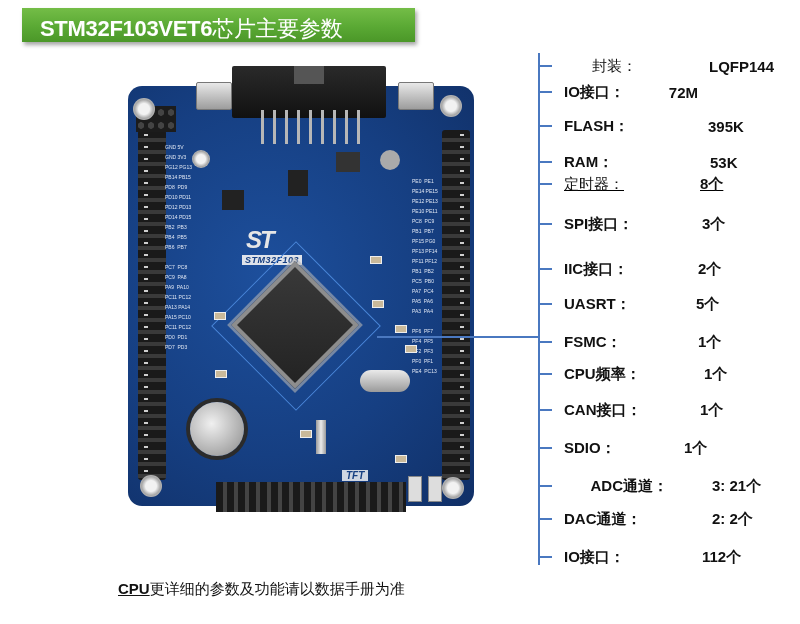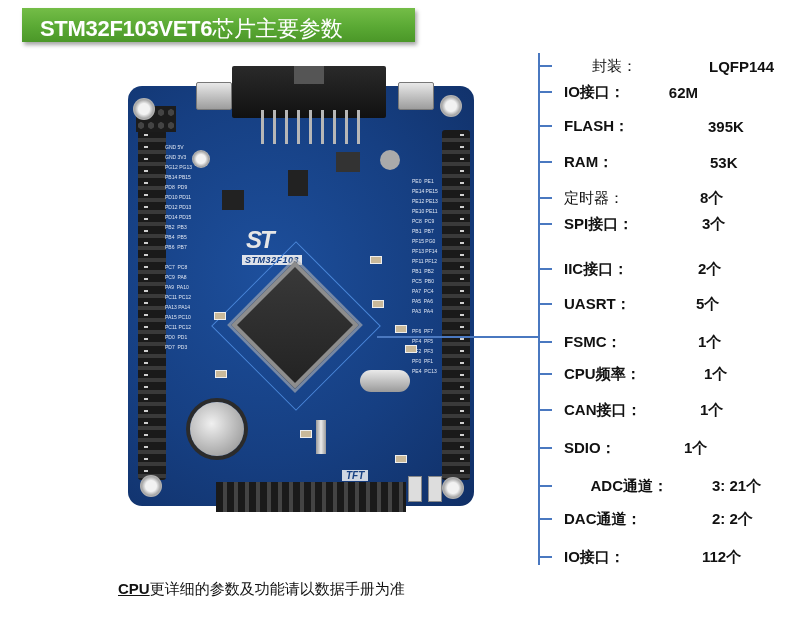--- a/index.html
+++ b/index.html
@@ -225,33 +225,33 @@
 
 <div>
   <div class="spec-row" style="top:54px;gap:28px;">
       <span class="tick"></span>
       <span class="lbl cn">封装：</span>
       <span class="val">LQFP144</span>
     </div>
   <div class="spec-row" style="top:80px;">
       <span class="tick"></span>
       <span class="lbl">IO接口：</span>
-      <span class="val">62M</span>
+      <span class="val">72M</span>
     </div>
   <div class="spec-row" style="top:114px;">
       <span class="tick"></span>
       <span class="lbl" style="width:100px;display:inline-block">FLASH：</span>
       <span class="val">395K</span>
     </div>
   <div class="spec-row" style="top:150px;">
       <span class="tick"></span>
       <span class="lbl" style="width:102px;display:inline-block">RAM：</span>
       <span class="val">53K</span>
     </div>
-  <div class="spec-row" style="top:186px;">
+  <div class="spec-row" style="top:172px;text-decoration:underline;">
       <span class="tick"></span>
       <span class="lbl cn" style="width:92px;display:inline-block">定时器：</span>
       <span class="val">8个</span>
     </div>
   <div class="spec-row" style="top:212px;">
       <span class="tick"></span>
       <span class="lbl" style="width:94px;display:inline-block">SPI接口：</span>
       <span class="val">3个</span>
     </div>
   <div class="spec-row" style="top:257px;">

